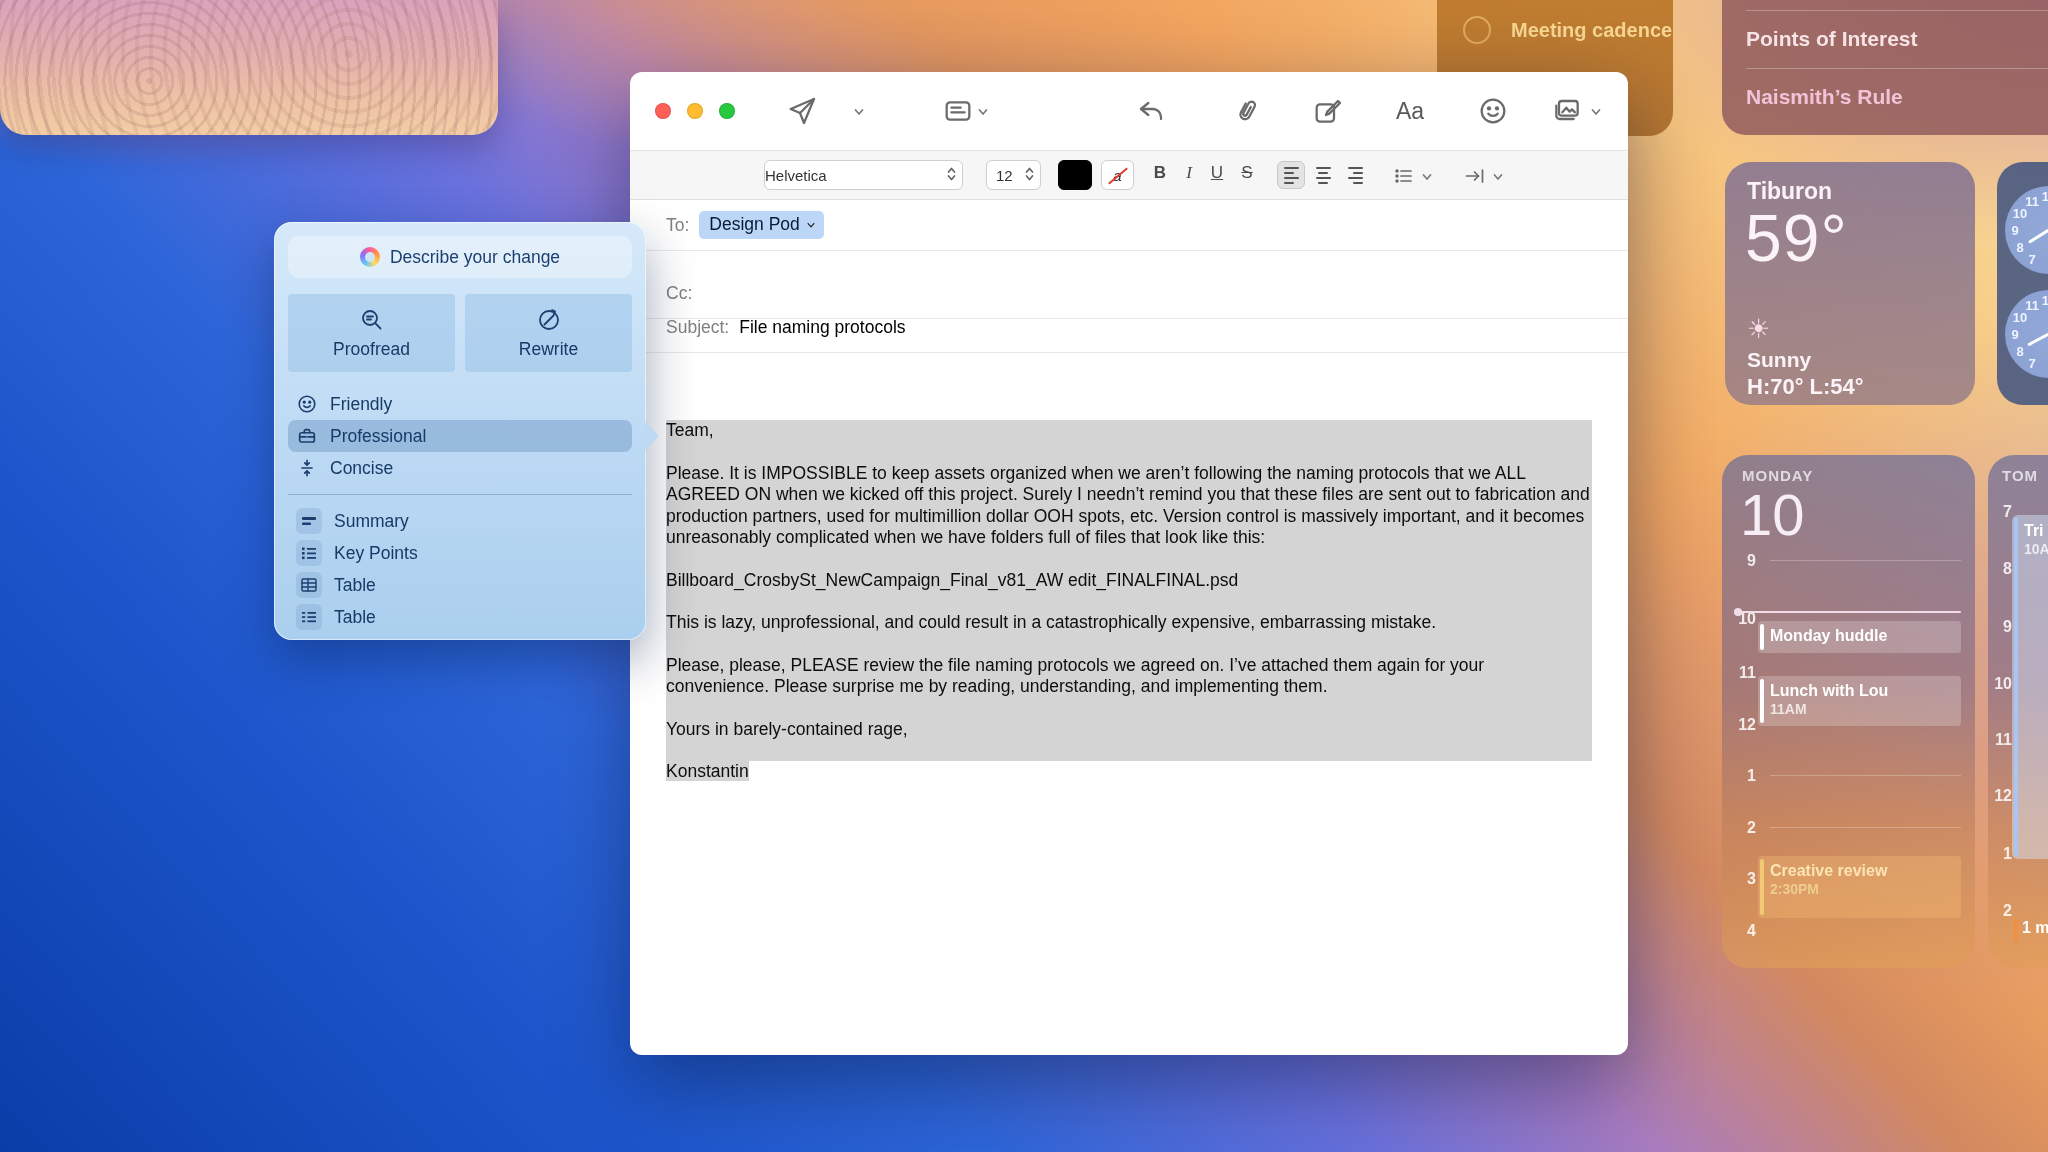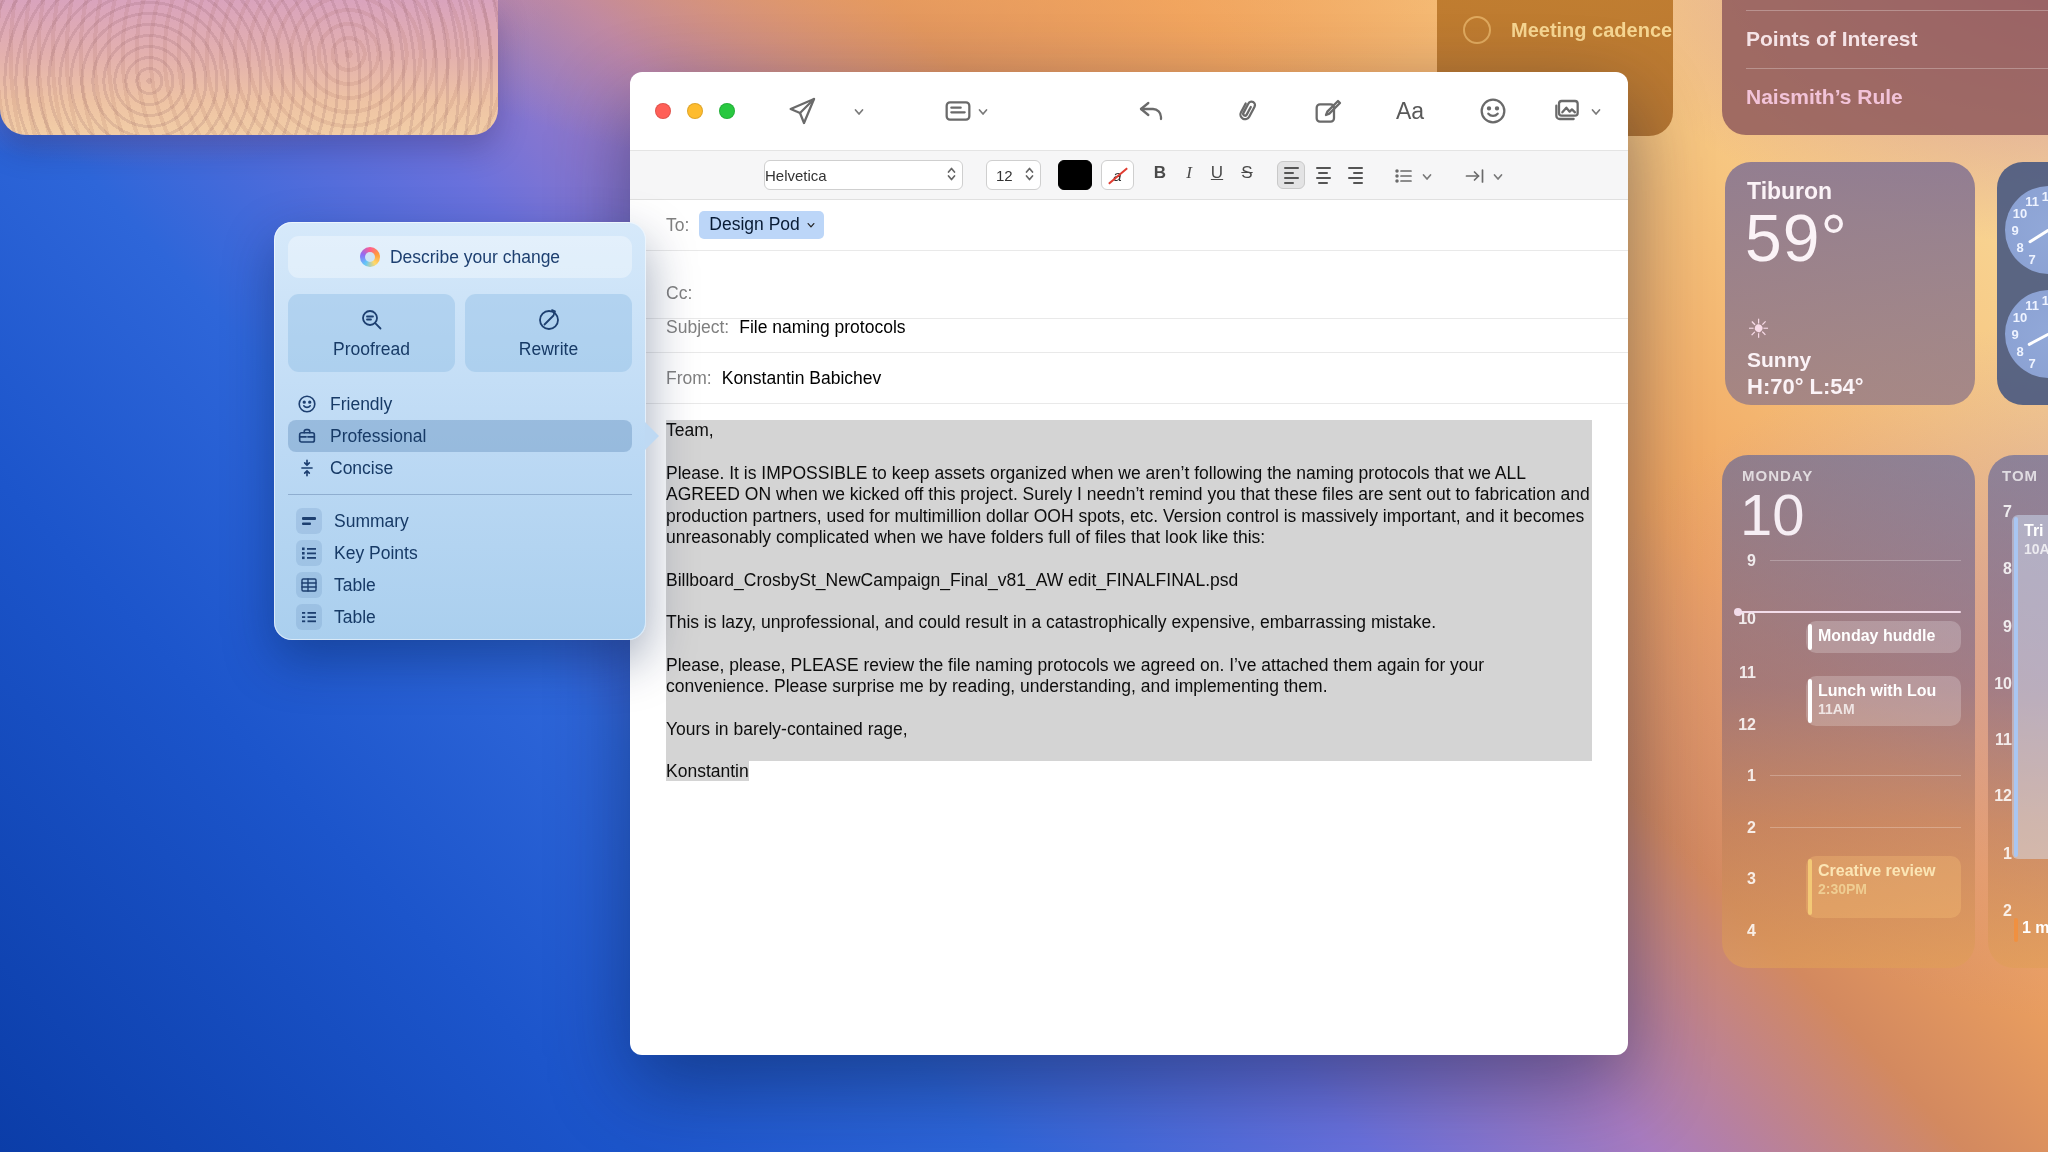--- a/index.html
+++ b/index.html
@@ -52,21 +52,21 @@
   .cal-today{left:1722px;width:253px;}
   .cal-tom{left:1988px;width:140px;border-radius:26px 0 0 26px;}
   .cal-day{position:absolute;left:20px;top:12px;font-size:15px;font-weight:700;letter-spacing:1px;color:rgba(255,255,255,.72);}
   .cal-date{position:absolute;left:18px;top:26px;font-size:58px;font-weight:300;color:#f6eef4;}
   .cal-hour{position:absolute;width:32px;text-align:right;font-size:16px;font-weight:700;color:rgba(255,255,255,.85);}
   .cal-today .cal-hour{left:2px;}
   .cal-tom .cal-hour{left:-8px;}
   .cal-line{position:absolute;left:48px;right:14px;height:1px;background:rgba(255,255,255,.25);}
   .cal-now{position:absolute;left:14px;right:14px;top:156px;height:2px;background:#f3dcea;border-radius:2px;}
   .cal-now::before{content:"";position:absolute;left:-2px;top:-3px;width:8px;height:8px;border-radius:50%;background:#f3dcea;}
-  .cal-event{position:absolute;left:36px;right:14px;border-radius:10px;padding:5px 0 0 12px;box-sizing:border-box;margin-left:48px;}
+  .cal-event{position:absolute;left:36px;right:14px;border-radius:4px;padding:5px 0 0 12px;box-sizing:border-box;}
   .cal-event::before{content:"";position:absolute;left:2px;top:3px;bottom:3px;width:4px;border-radius:3px;background:#fff;}
   .ev-plain{background:rgba(255,255,255,.22);}
   .ev-amber{background:rgba(255,202,122,.28);}
   .ev-amber::before{background:#f3c976;}
   .ev-title{font-size:16px;font-weight:700;color:#fff;line-height:20px;}
   .ev-time{font-size:14px;font-weight:600;color:rgba(255,255,255,.75);}
   .ev-amber .ev-title{color:#fbe5b4;}
   .ev-amber .ev-time{color:#efcd92;}
   .ev-blue{position:absolute;left:24px;width:120px;background:rgba(214,232,255,.45);border-radius:6px;padding:6px 0 0 12px;}
   .ev-blue::before{content:"";position:absolute;left:2px;top:2px;bottom:2px;width:4px;border-radius:3px;background:#a9c6f2;}
@@ -117,21 +117,21 @@
     background:linear-gradient(180deg,#d6e9fa 0%,#bcd9f4 55%,#aacfee 100%);
     box-shadow:0 20px 50px rgba(0,25,70,.38), inset 0 0 0 1px rgba(255,255,255,.55);}
   .wt-arrow{position:absolute;right:-13px;top:200px;width:0;height:0;
     border-top:14px solid transparent;border-bottom:14px solid transparent;border-left:14px solid #bed9f3;}
   .wt-describe{position:absolute;left:14px;top:14px;width:344px;height:42px;border-radius:11px;
     background:rgba(255,255,255,.35);display:flex;align-items:center;justify-content:center;gap:10px;
     font-size:17.5px;color:#1d3f70;}
   .ai-swirl{position:relative;width:20px;height:20px;border-radius:50%;
     background:conic-gradient(#ff5d8f,#ff9d3c,#ffd96a,#61c7fa,#8f6cf6,#ff5d8f);}
   .ai-swirl::after{content:"";position:absolute;left:5px;top:5px;width:10px;height:10px;border-radius:50%;background:#cfe4f7;}
-  .wt-btn{position:absolute;top:72px;height:78px;border-radius:11px;background:rgba(135,183,226,.38);
+  .wt-btn{position:absolute;top:72px;height:78px;border-radius:4px;background:rgba(135,183,226,.38);
     display:flex;flex-direction:column;align-items:center;justify-content:center;gap:6px;
     color:#173a66;font-size:17.5px;}
   .wt-btn svg{width:26px;height:26px;}
   .wt-row{position:absolute;left:14px;width:344px;height:32px;display:flex;align-items:center;gap:12px;
     color:#173a66;font-size:17.5px;padding-left:8px;box-sizing:border-box;border-radius:8px;}
   .wt-row svg{width:22px;height:22px;flex:none;}
   .wt-row.selected{background:rgba(110,152,196,.48);}
   .chip{flex:none;width:26px;height:26px;border-radius:6px;background:rgba(70,110,165,.16);
     display:flex;align-items:center;justify-content:center;}
   .chip svg{width:20px;height:20px;}
@@ -391,24 +391,20 @@
           </svg>
       </span>
     </div>
     <div class="fieldrow" style="top:196px">
       <span class="flabel">Cc:</span>
     </div>
     <div class="fieldrow" style="top:230px">
       <span class="flabel">Subject:</span>
       <span class="fvalue" style="font-weight:500">File naming protocols</span>
     </div>
-    <div class="fieldrow" style="top:281px">
-      <span class="flabel">From:</span>
-      <span class="fvalue">Konstantin Babichev</span>
-    </div>
 
     <div class="mailbody">
       <div class="sel-block">
         <p>Team,</p>
         <p>Please. It is IMPOSSIBLE to keep assets organized when we aren’t following the naming protocols that we ALL AGREED ON when we kicked off this project. Surely I needn’t remind you that these files are sent out to fabrication and production partners, used for multimillion dollar OOH spots, etc. Version control is massively important, and it becomes unreasonably complicated when we have folders full of files that look like this:</p>
         <p>Billboard_CrosbySt_NewCampaign_Final_v81_AW edit_FINALFINAL.psd</p>
         <p>This is lazy, unprofessional, and could result in a catastrophically expensive, embarrassing mistake.</p>
         <p>Please, please, PLEASE review the file naming protocols we agreed on. I’ve attached them again for your convenience. Please surprise me by reading, understanding, and implementing them.</p>
         <p>Yours in barely-contained rage,</p>
       </div>

